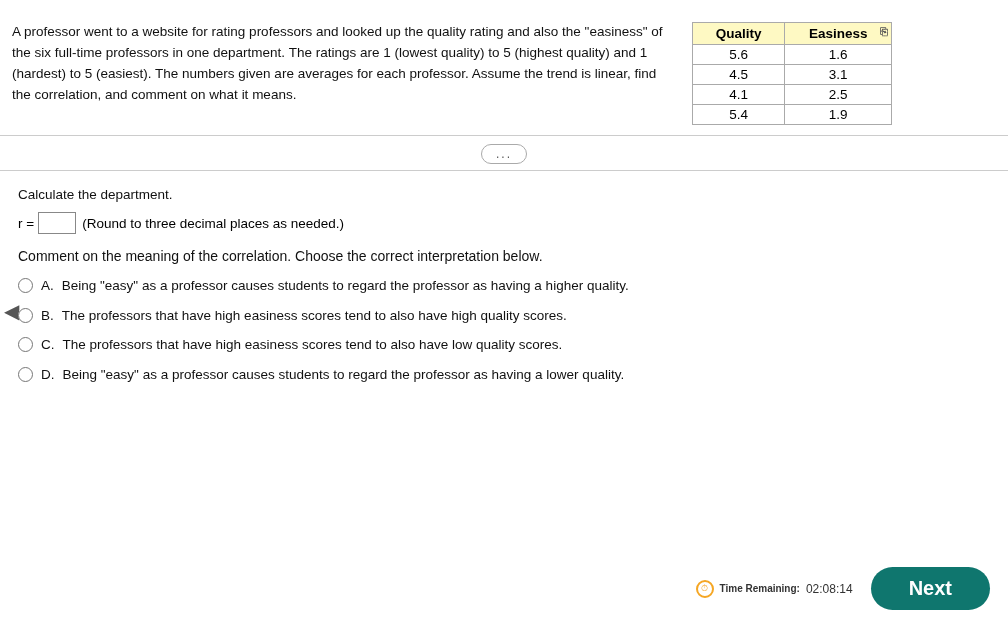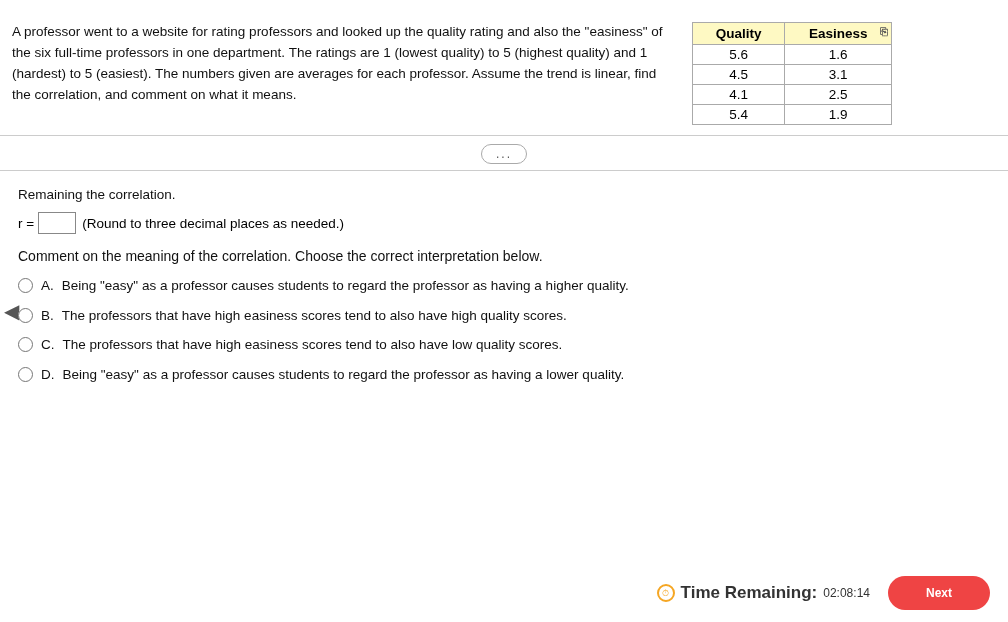--- a/index.html
+++ b/index.html
@@ -171,35 +171,35 @@
       border-radius: 50%;
       border: 2px solid #f5a623;
       display: flex;
       align-items: center;
       justify-content: center;
       font-size: 9px;
       color: #f5a623;
       flex-shrink: 0;
     }
     .timer-label {
-      font-size: 17px;
+      font-size: 10px;
       font-weight: bold;
       color: #333;
     }
     .timer-value {
       font-size: 12px;
       color: #333;
     }
     .next-btn {
-      background: #ef4444;
+      background: #0f766e;
       color: #fff;
       border: none;
       border-radius: 24px;
       padding: 10px 38px;
-      font-size: 12px;
+      font-size: 20px;
       font-weight: bold;
       cursor: pointer;
     }
     
     .bottom-section::-webkit-scrollbar { width: 8px; }
     .bottom-section::-webkit-scrollbar-thumb { background: #aaa; border-radius: 4px; }
     
     .left-arrow {
       position: absolute;
       left: 0;
@@ -253,21 +253,21 @@
           </tbody>
       </table>
     </div>
   </div>
 
   <div class="divider-row">
     <button class="ellipsis-btn">...</button>
   </div>
 
   <div class="bottom-section">
-    <div class="calc-label">Remaining the correlation.</div>
+    <div class="calc-label">Calculate the department.</div>
     <div class="r-row">
       <span class="r-label">r =</span>
       <input class="r-input" type="text" style="">
       <span class="r-note">(Round to three decimal places as needed.)</span>
     </div>
     <div class="comment-label">Comment on the meaning of the correlation. Choose the correct interpretation below.</div>
     <ul class="options-list" id="options-list">
     <li class="option-item">
           <input type="radio" name="interpretation" class="option-radio" style="">
           <span class="option-letter">A.</span>

